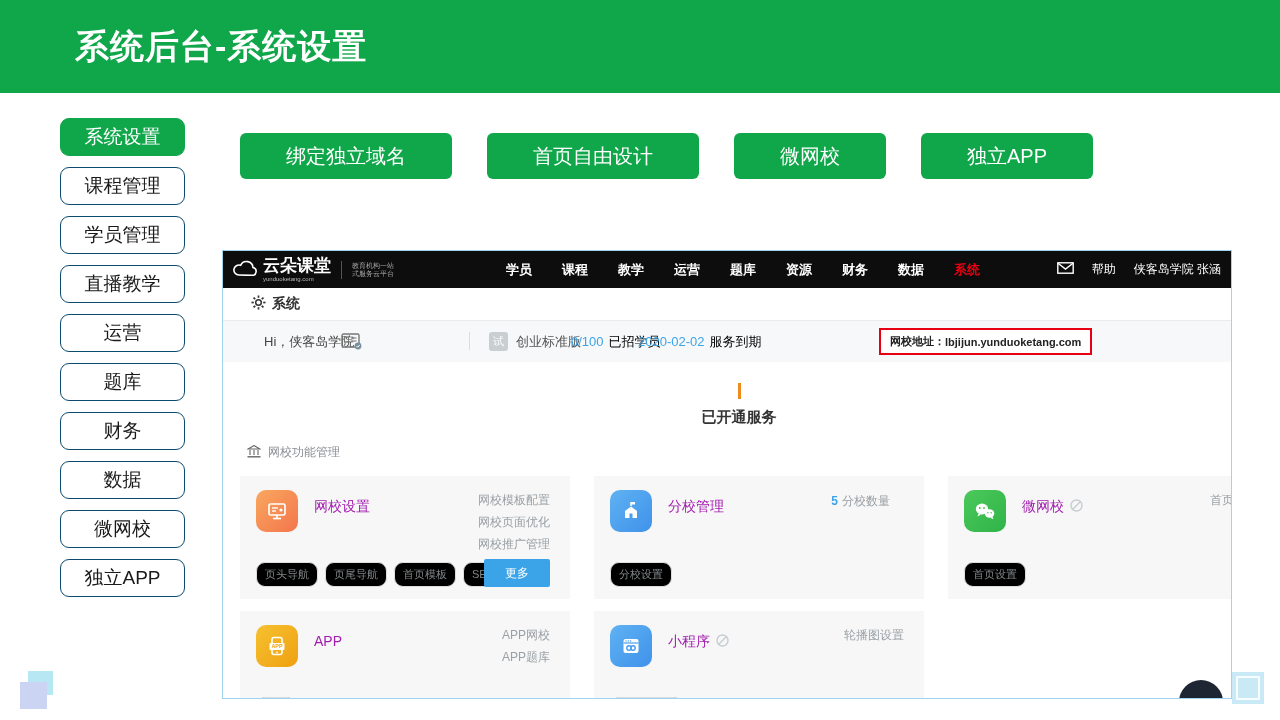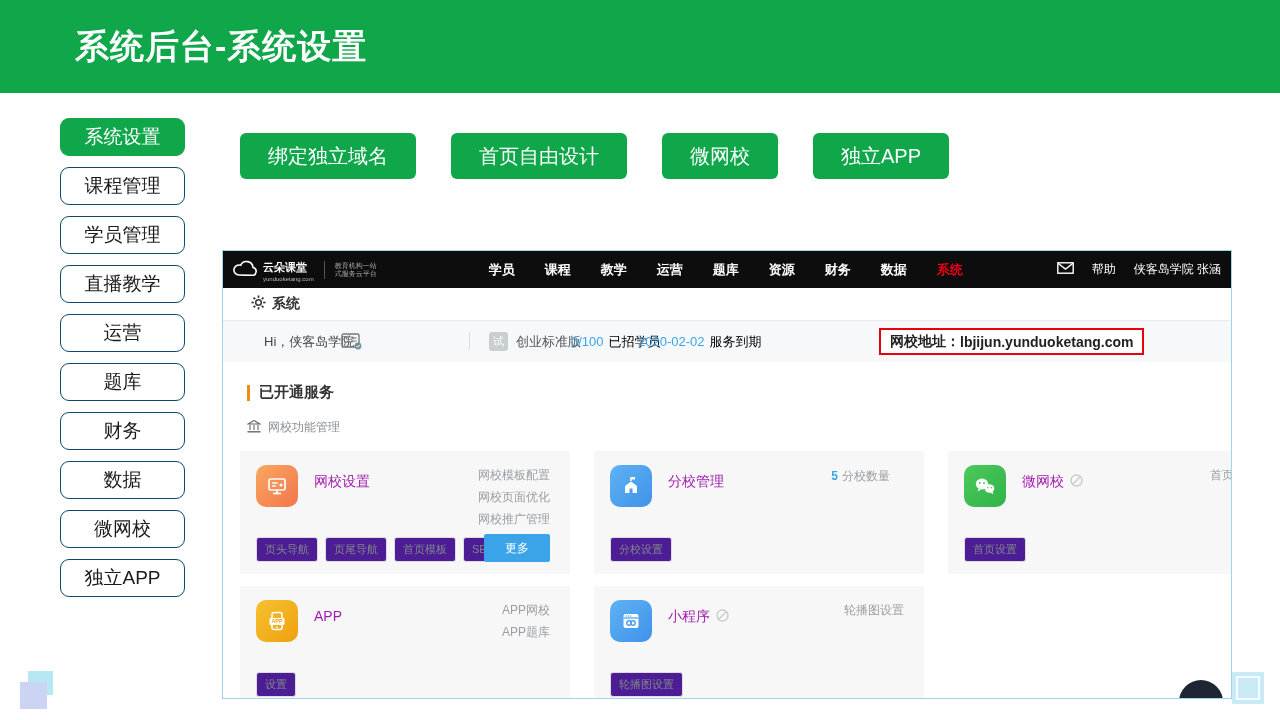--- a/index.html
+++ b/index.html
@@ -17,33 +17,33 @@
   .side-btn {
     height:38px; background:#fff; border:1px solid #0c4a6e; border-radius:9px;
     display:flex; align-items:center; justify-content:center;
     font-size:19px; color:#1a1a1a; cursor:pointer;
   }
   .side-btn.active { background:#10a74b; border-color:#10a74b; color:#fff; }
 
   
   .features { position:absolute; left:240px; top:133px; display:flex; gap:35px; }
   .feat-btn {
-    height:46px; padding:0 28px; background:#10a74b; border-radius:6px;
+    height:46px; padding:0 46px; background:#10a74b; border-radius:6px;
     display:flex; align-items:center; justify-content:center;
     color:#fff; font-size:20px; cursor:pointer;
   }
 
   
   .shot { position:absolute; left:222px; top:250px; width:1010px; height:449px;
           background:#fff; border:1px solid #9fd4ec; overflow:hidden; }
 
   
   .shot-nav { height:37px; background:#0d0d0d; display:flex; align-items:center; color:#fff; }
   .logo { display:flex; align-items:center; padding-left:10px; gap:6px; }
-  .logo-name { font-size:11px; font-weight:bold; line-height:12px; }
+  .logo-name { font-size:17px; font-weight:bold; line-height:12px; }
   .logo-domain { font-size:6px; color:#bbb; display:block; margin-top:1px; }
   .logo-sep { width:1px; height:18px; background:#555; margin:0 4px; }
   .logo-tagline { font-size:7px; color:#aaa; line-height:8px; }
   .nav-menu { display:flex; gap:30px; margin-left:112px; font-size:13px; font-weight:bold; }
   .nav-item { cursor:pointer; }
   .nav-item.red { color:#e60012; }
   .nav-right { margin-left:auto; display:flex; align-items:center; gap:18px; padding-right:10px; font-size:12px; }
 
   
   .shot-subnav { height:33px; background:#fff; border-bottom:1px solid #ebebeb; display:flex; align-items:stretch; }
@@ -59,44 +59,44 @@
   .ib-card-icon { left:118px; }
   .ib-divider { left:246px; top:11px; height:18px; width:1px; background:#ddd; }
   .ib-badge { left:266px; top:11px; height:19px; width:19px; background:#c9ced1; color:#fff;
               border-radius:3px; display:flex; align-items:center; justify-content:center; font-size:11px; }
   .ib-plan { left:293px; color:#555; }
   .ib-students { left:348px; }
   .ib-expiry { left:415px; }
   .blue { color:#3ba4e9; }
   .dim { color:#000000; margin-left:5px; }
   .ib-url { left:656px; top:7px; height:27px; background:#fff; border:2px solid #e60012;
-            display:flex; align-items:center; padding:0 9px; font-size:14px; color:#222; font-weight:bold; }
-
-  
-  .section-head { display:flex; align-items:center; gap:9px; margin:21px 0 0 24px; }
+            display:flex; align-items:center; padding:0 9px; font-size:11px; color:#222; font-weight:bold; }
+
+  
+  .section-head { display:flex; align-items:center; gap:9px; margin:21px 0 0 24px;flex-direction:column; }
   .section-bar { width:3px; height:16px; background:#ef8a1d; }
   .section-title { font-size:15px; color:#333; font-weight:bold; }
   .group-head { display:flex; align-items:center; gap:7px; margin:17px 0 0 24px; font-size:12px; color:#8a8f94; }
 
   .cards { margin:15px 0 0 17px; display:grid; grid-template-columns:330px 330px 330px;
            grid-auto-rows:123px; gap:12px 24px; }
   .card { background:#f7f7f7; position:relative; padding:14px 16px; }
   .card-head { display:flex; align-items:flex-start; }
   .app-icon { width:42px; height:42px; border-radius:10px; display:flex; align-items:center; justify-content:center; flex:none; }
   .ic-orange { background:linear-gradient(135deg,#f9a75e,#f3764d); }
   .ic-blue   { background:linear-gradient(135deg,#5fb2f2,#3f92ea); }
   .ic-green  { background:linear-gradient(135deg,#4cc95b,#2fb348); }
   .ic-gold   { background:linear-gradient(135deg,#f6c12f,#efa011); }
   .card-title { margin:8px 0 0 16px; font-size:14px; color:#a21caf; display:flex; align-items:center; gap:6px; }
   .card-links { position:absolute; top:13px; right:20px; text-align:right; font-size:12px; color:#9aa0a5; line-height:22px; }
   .card-links div { cursor:pointer; }
   .card-stat { position:absolute; top:17px; right:34px; font-size:12px; color:#9aa0a5; }
   .card-stat b { color:#3ba4e9; font-weight:bold; margin-right:4px; }
   .card-tags { position:absolute; left:16px; bottom:12px; display:flex; gap:7px; }
-  .tag { background:#4c1d95; border:1px solid #ddd; border-radius:3px; padding:4px 8px; font-size:11px; color:#828789; cursor:pointer; white-space:nowrap; }
+  .tag { background:#000000; border:1px solid #ddd; border-radius:9px; padding:4px 8px; font-size:11px; color:#828789; cursor:pointer; white-space:nowrap; }
   .more-btn { position:absolute; right:20px; bottom:12px; width:66px; height:28px; background:#3ba4e9;
               color:#fff; font-size:12px; border-radius:2px; display:flex; align-items:center; justify-content:center; cursor:pointer; }
 
   .float-chat { position:absolute; right:8px; bottom:-26px; width:44px; height:44px; border-radius:50%; background:#1e2633; }
 
   
   .deco { position:absolute; }
   .deco-bl-cyan { left:28px; top:671px; width:25px; height:24px; background:#b8e7f4; }
   .deco-bl-violet { left:20px; top:682px; width:27px; height:27px; background:#ccd4f3; }
   .deco-br { left:1232px; top:672px; width:32px; height:32px; background:#c9e9f7; padding:4px; }

